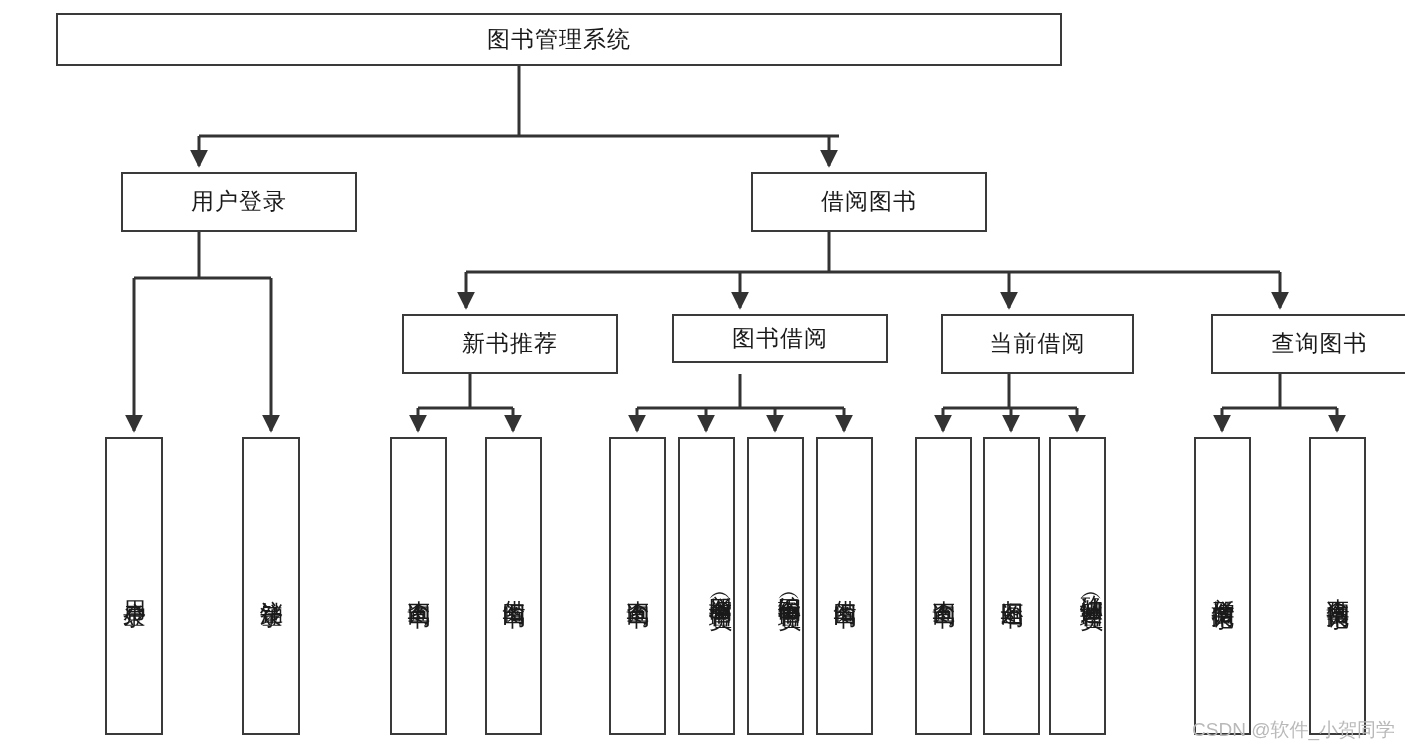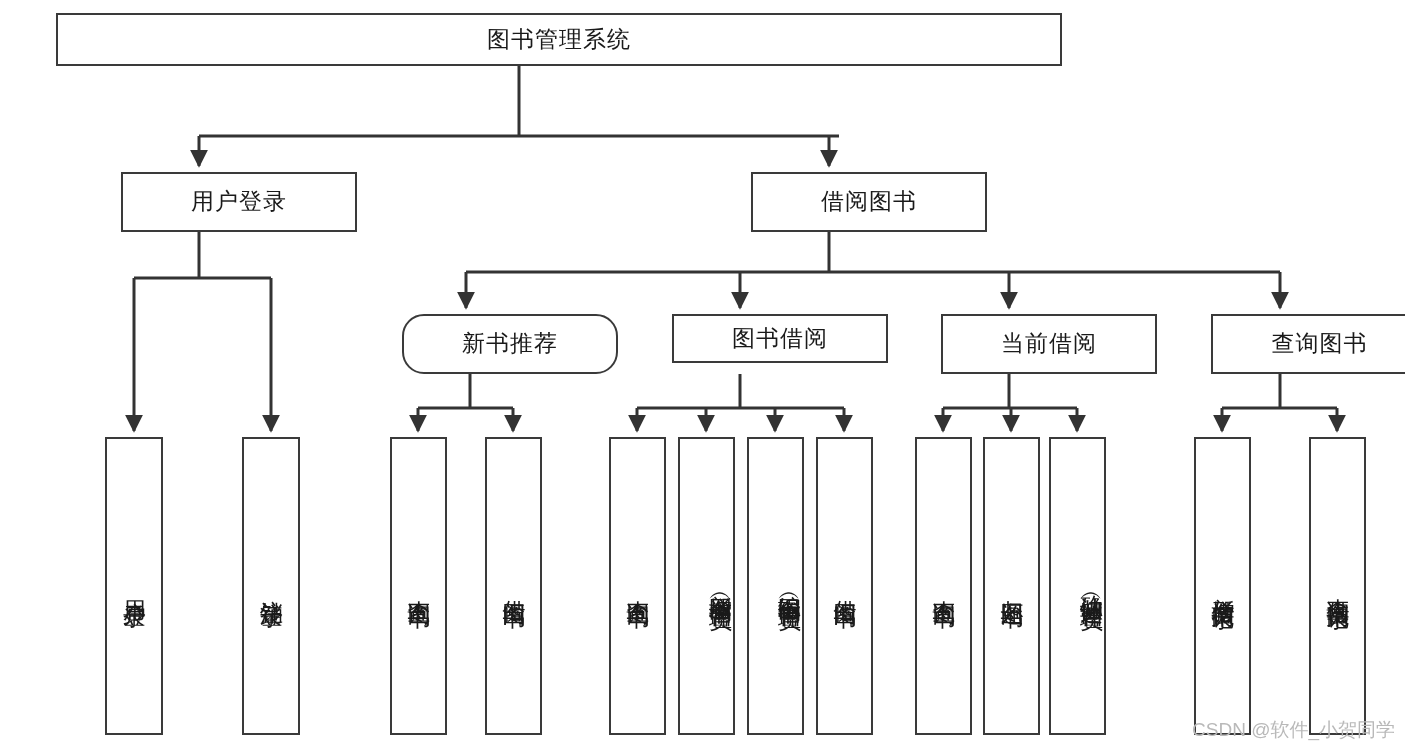--- a/index.html
+++ b/index.html
@@ -120,23 +120,23 @@
       <path d="M 1222 408 L 1222 431" marker-end="url(#arrow)"></path>
       <path d="M 1337 408 L 1337 431" marker-end="url(#arrow)"></path>
     </g>
   </svg>
 
   <div class="node node-h" style="left:16px; top:13px; width:1006px; height:53px;">图书管理系统</div>
 
   <div class="node node-h" style="left:81px; top:172px; width:236px; height:60px;">用户登录</div>
   <div class="node node-h" style="left:711px; top:172px; width:236px; height:60px;">借阅图书</div>
 
-  <div class="node node-h" style="left:362px; top:314px; width:216px; height:60px;border-radius:22px;">新书推荐</div>
+  <div class="node node-h" style="left:362px; top:314px; width:216px; height:60px;">新书推荐</div>
   <div class="node node-h" style="left:632px; top:314px; width:216px; height:49px;">图书借阅</div>
-  <div class="node node-h" style="left:901px; top:314px; width:216px; height:60px;">当前借阅</div>
+  <div class="node node-h" style="left:901px; top:314px; width:193px; height:60px;">当前借阅</div>
   <div class="node node-h" style="left:1171px; top:314px; width:217px; height:60px;">查询图书</div>
 
   <div class="node node-v v-tall" style="left:105px; top:437px; width:58px; height:298px;">用户登录</div>
   <div class="node node-v v-tall" style="left:242px; top:437px; width:58px; height:298px;">注销登录</div>
 
   <div class="node node-v v-tall" style="left:390px; top:437px; width:57px; height:298px;">查询图书</div>
   <div class="node node-v v-tall" style="left:485px; top:437px; width:57px; height:298px;">借阅图书</div>
 
   <div class="node node-v v-tall" style="left:609px; top:437px; width:57px; height:298px;">查询图书</div>
   <div class="node node-v" style="left:678px; top:437px; width:57px; height:298px;">新增图书（管理员）</div>

